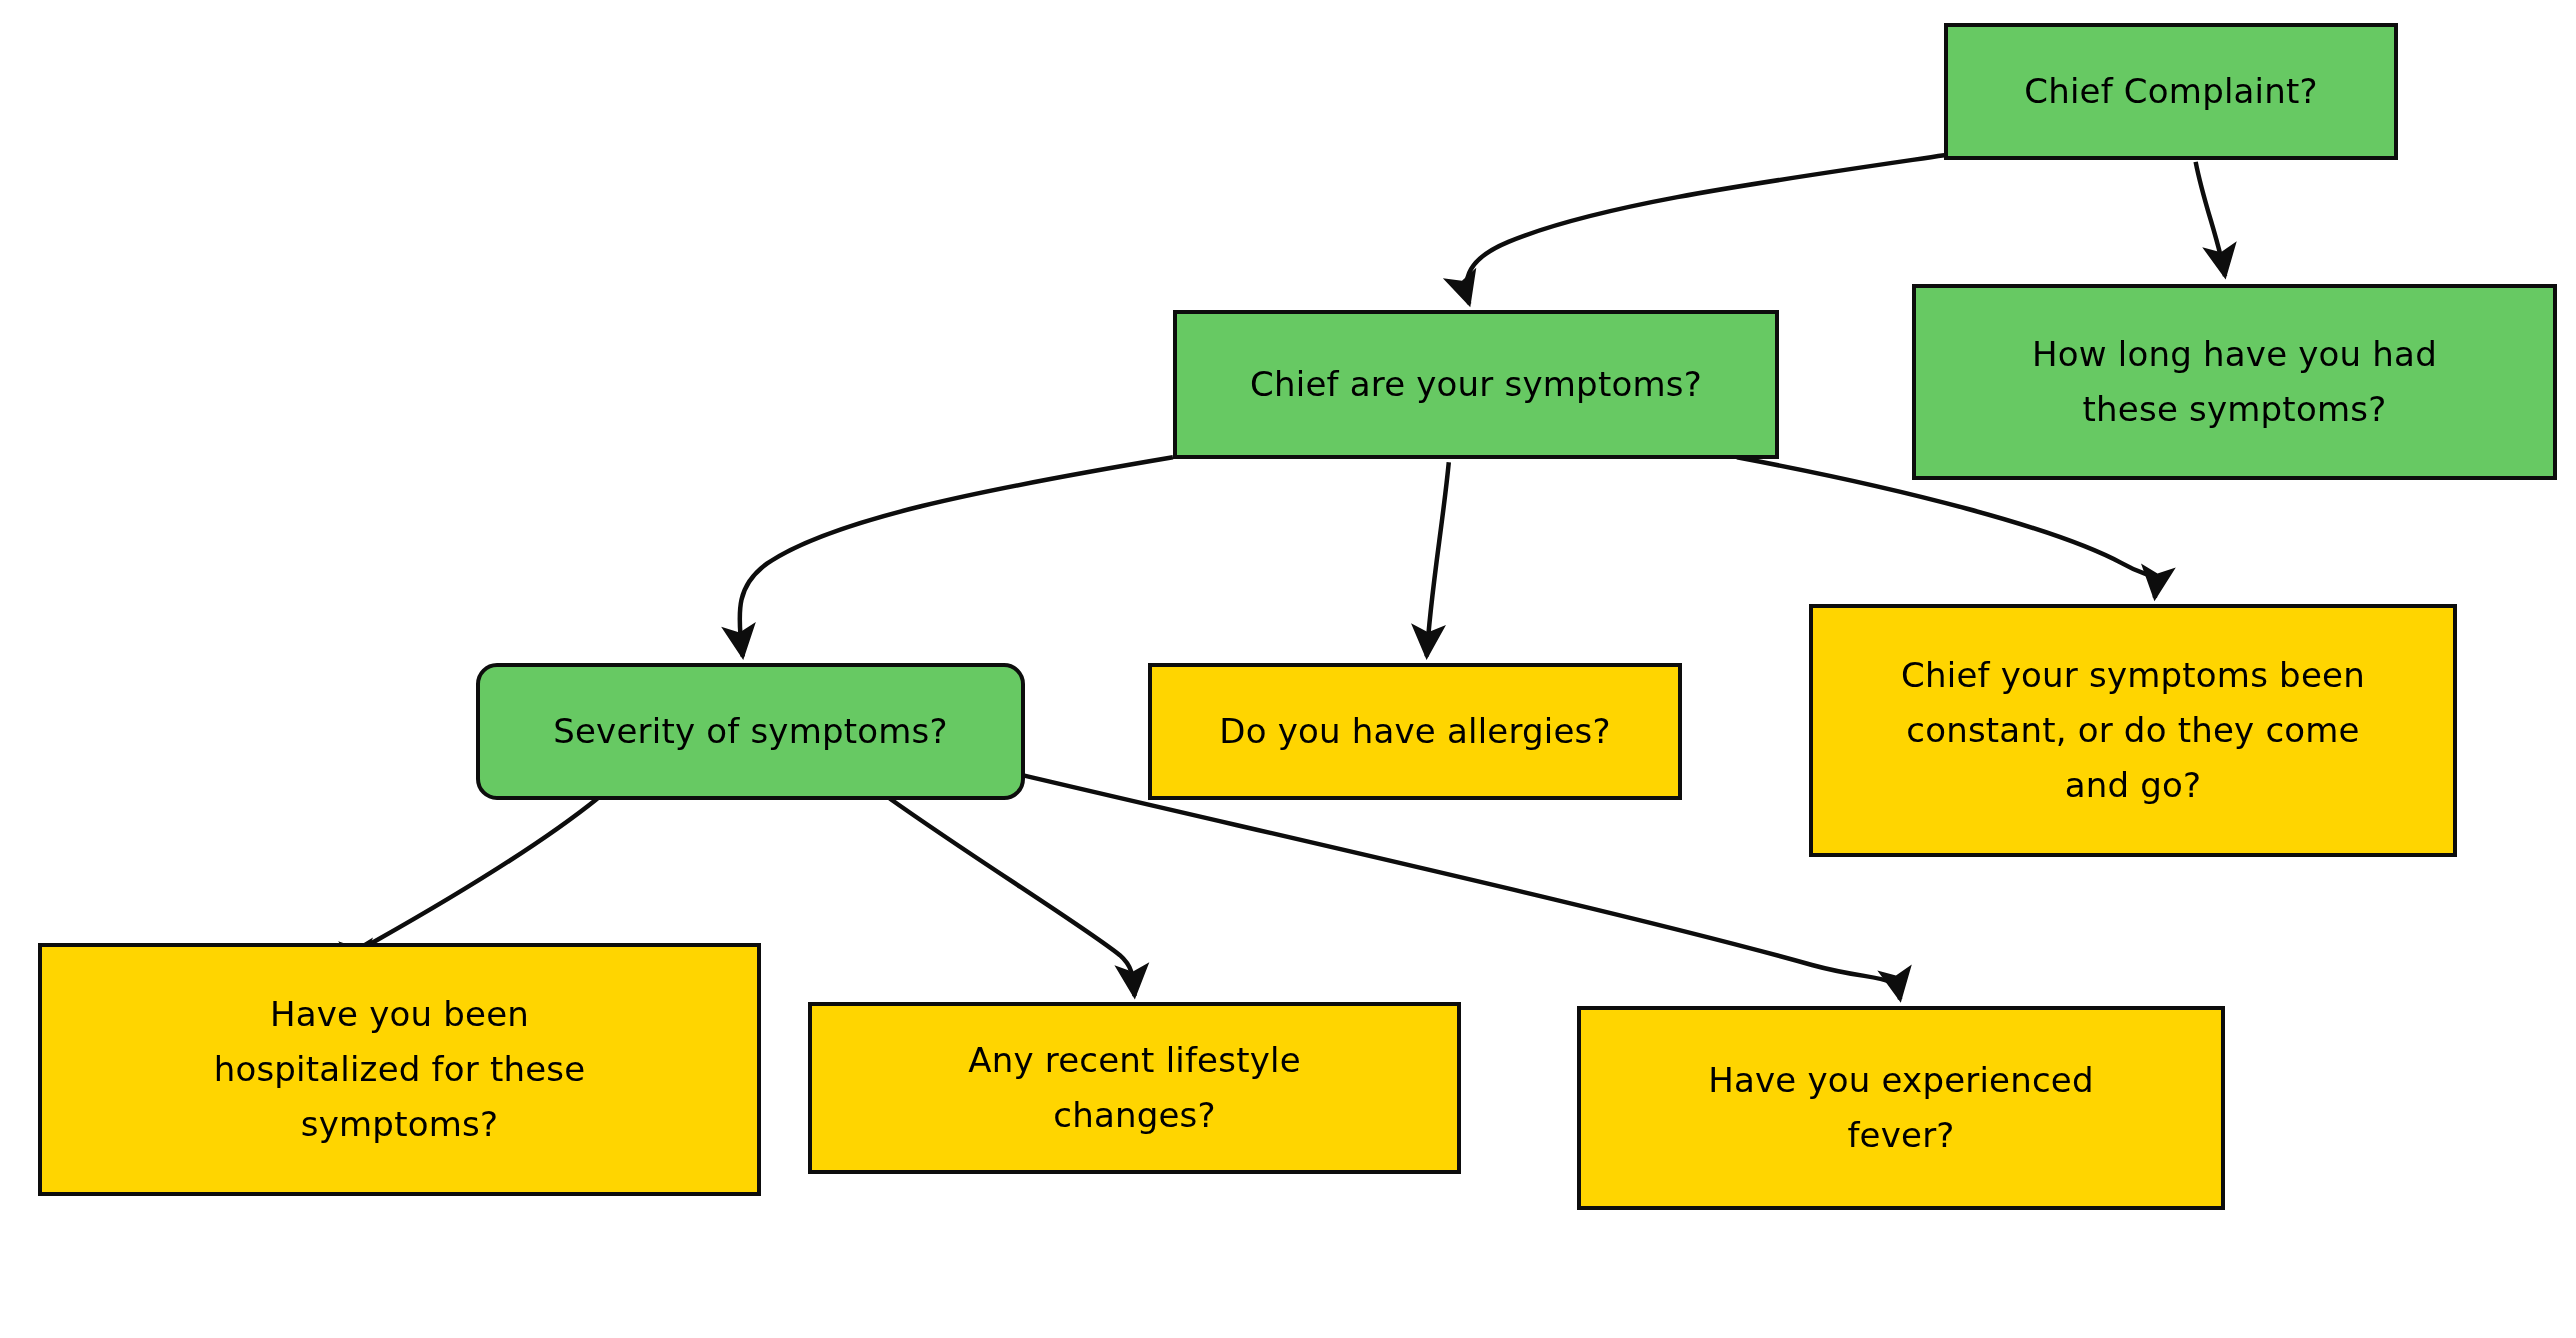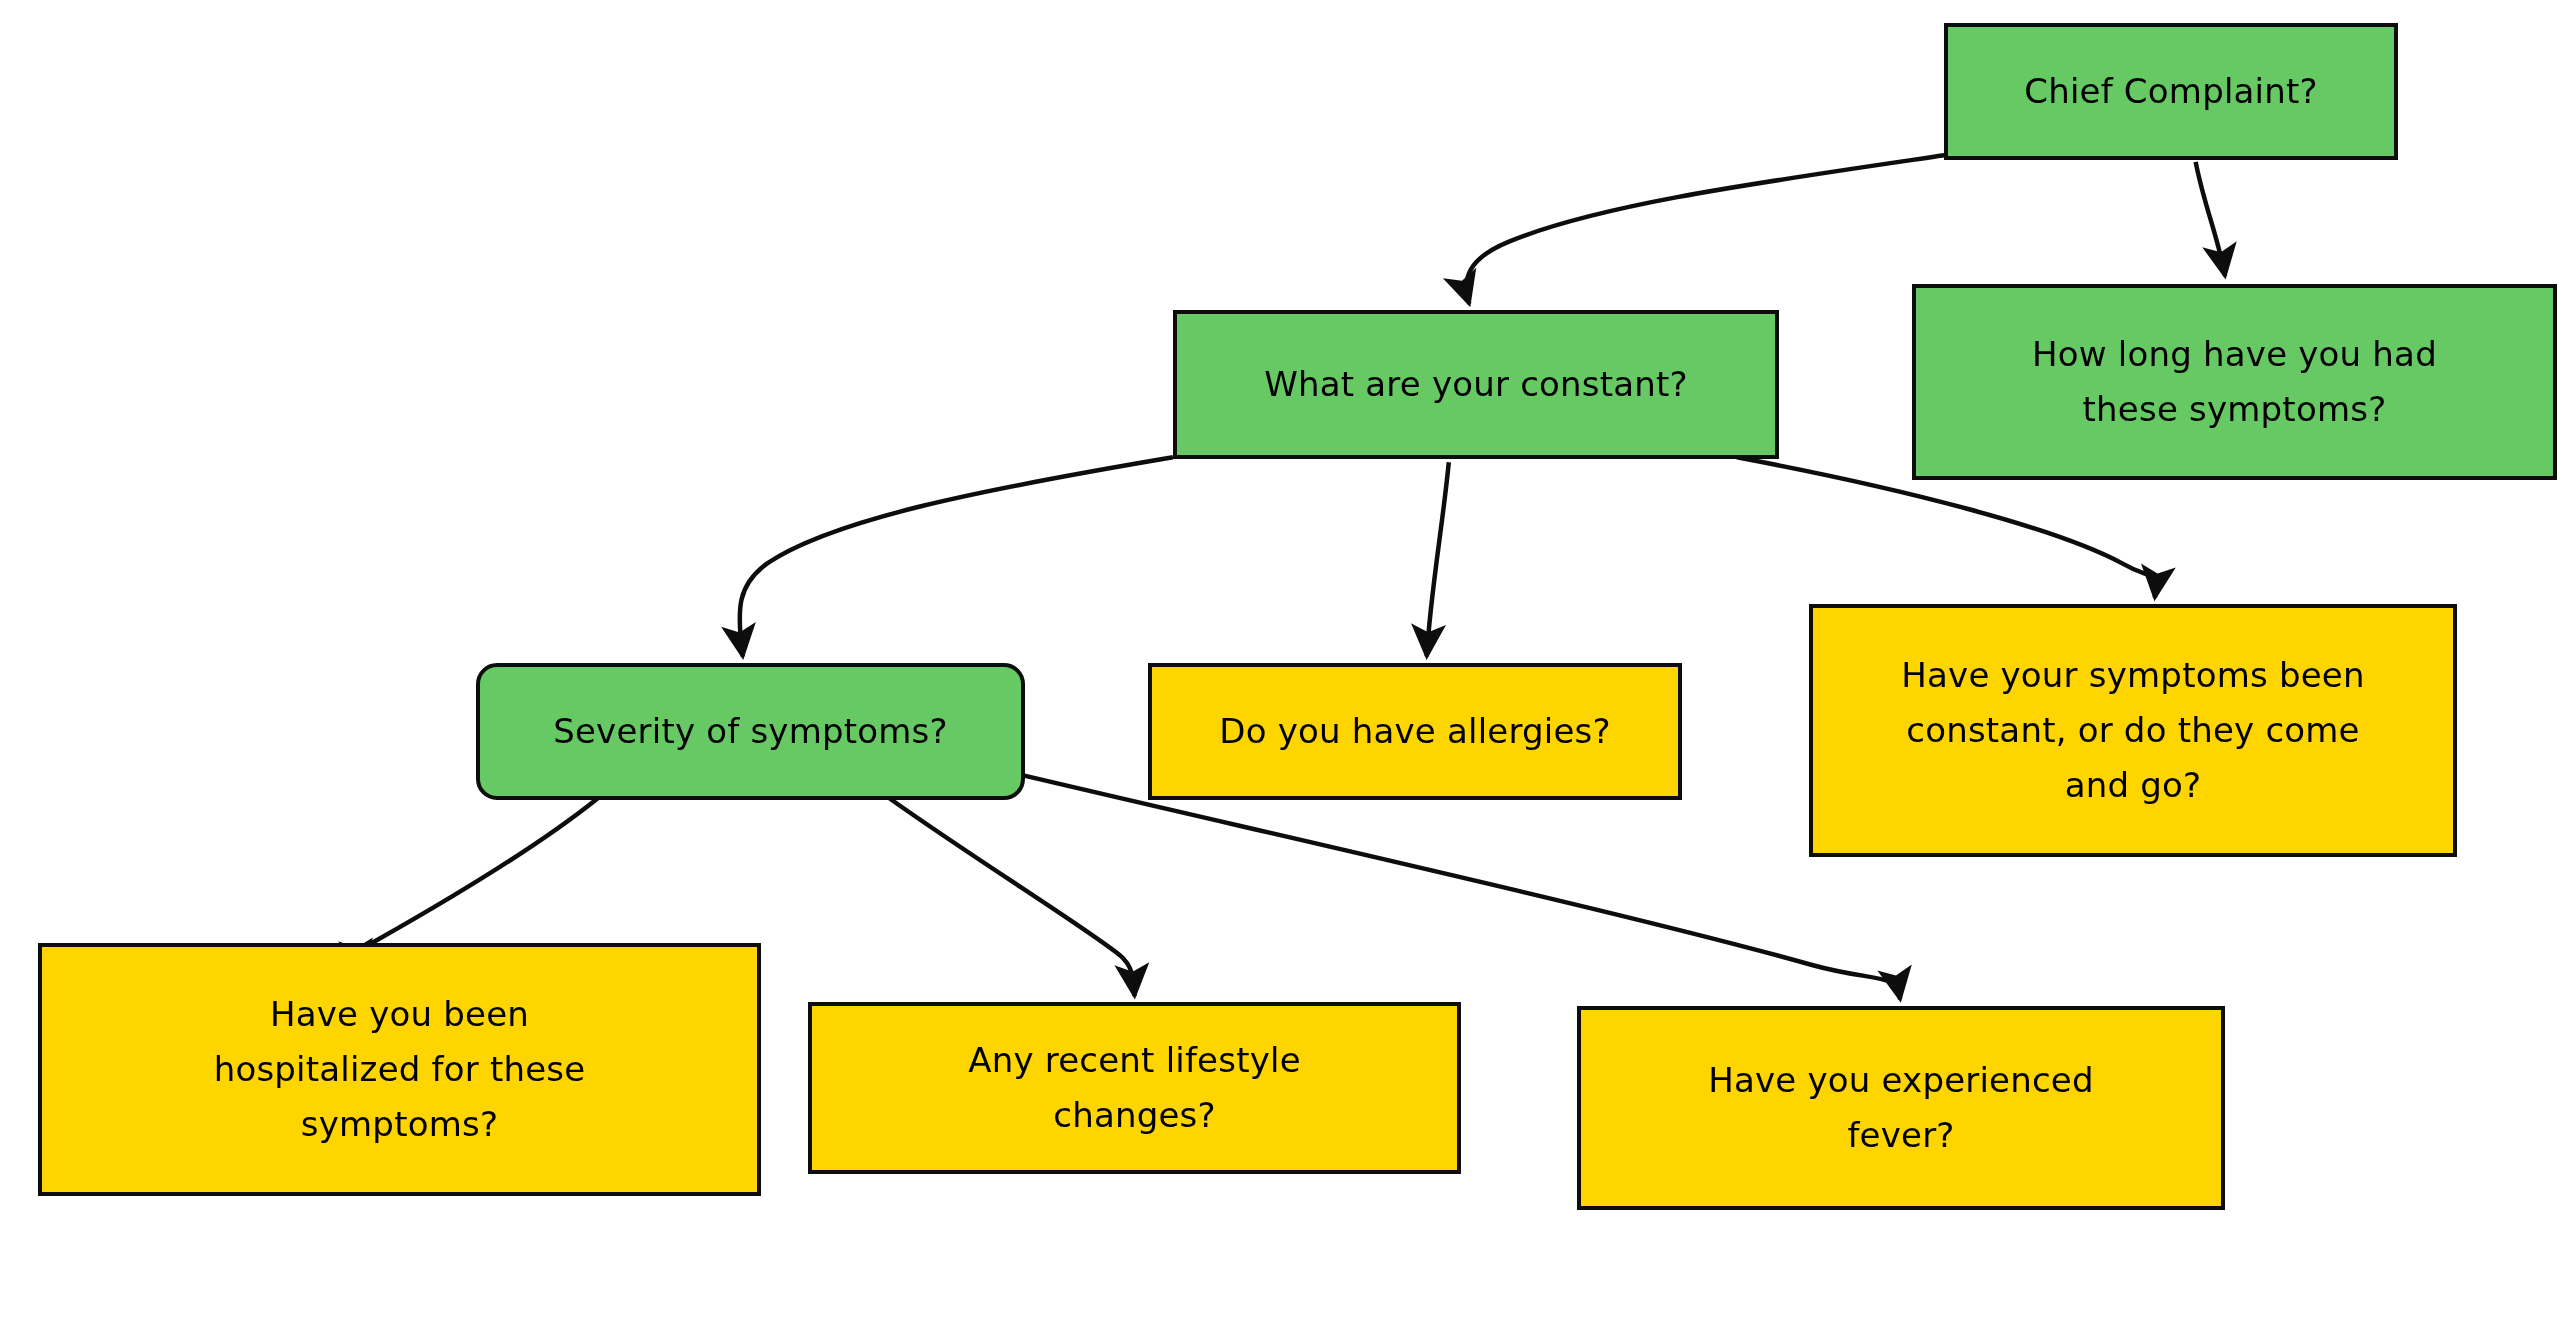--- a/index.html
+++ b/index.html
@@ -77,38 +77,38 @@
     <path d="M1090,978 C1200,1056 1330,1136 1372,1170 C1388,1184 1388,1196 1390,1220" fill="none" stroke="#0d0d0d" stroke-width="5.5" marker-end="url(#arrowhead)"></path>
 
     <path d="M1255,950 C1560,1022 2000,1120 2220,1182 C2300,1204 2322,1190 2328,1224" fill="none" stroke="#0d0d0d" stroke-width="5.5" marker-end="url(#arrowhead)"></path>
   </svg>
 
   <div class="node green" style="left:1944px; top:23px; width:454px; height:137px;">
     <span class="node-label">Chief Complaint?</span>
   </div>
 
   <div class="node green" style="left:1173px; top:310px; width:606px; height:149px;">
-    <span class="node-label">What are your constant?</span>
+    <span class="node-label">Chief are your symptoms?</span>
   </div>
 
   <div class="node green" style="left:1900px; top:284px; width:645px; height:196px;margin-left:12px;">
     <span class="node-label">How long have you had
 these symptoms?</span>
   </div>
 
   <div class="node green" style="left:476px; top:663px; width:549px; height:137px;border-radius:21px;">
     <span class="node-label">Severity of symptoms?</span>
   </div>
 
   <div class="node yellow" style="left:1148px; top:663px; width:534px; height:137px;">
     <span class="node-label">Do you have allergies?</span>
   </div>
 
   <div class="node yellow" style="left:1809px; top:604px; width:648px; height:253px;">
-    <span class="node-label">Have your symptoms been
+    <span class="node-label">Chief your symptoms been
 constant, or do they come
 and go?</span>
   </div>
 
   <div class="node yellow" style="left:38px; top:943px; width:723px; height:253px;">
     <span class="node-label">Have you been
 hospitalized for these
 symptoms?</span>
   </div>
 

